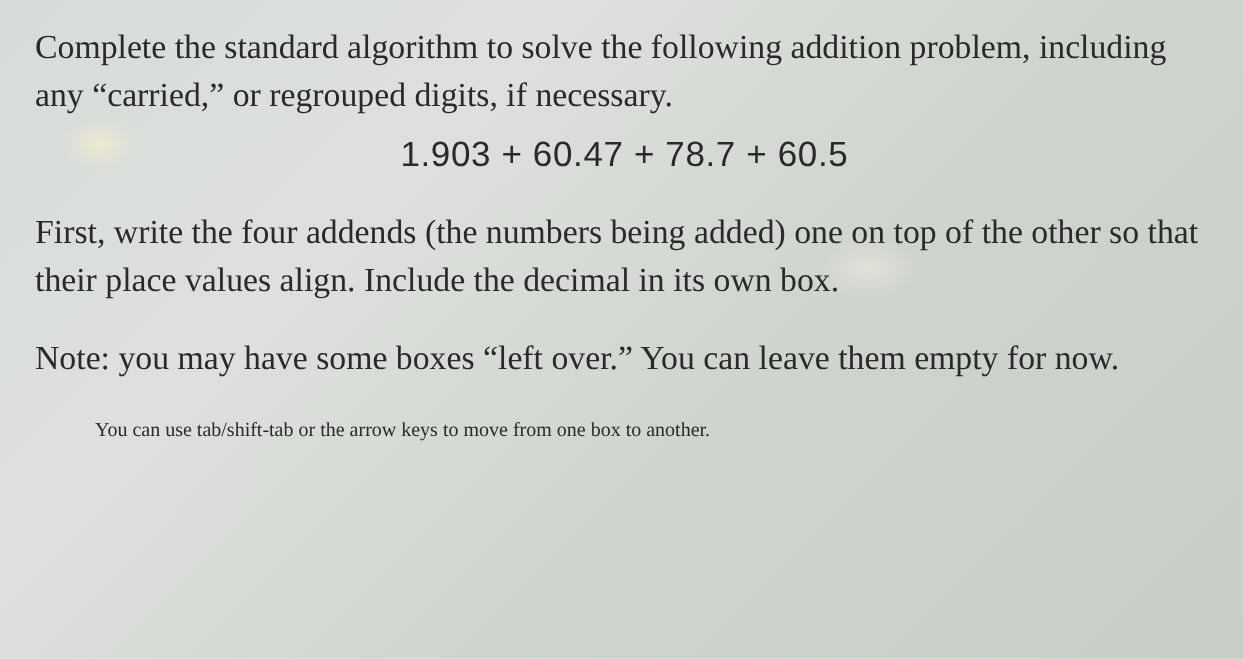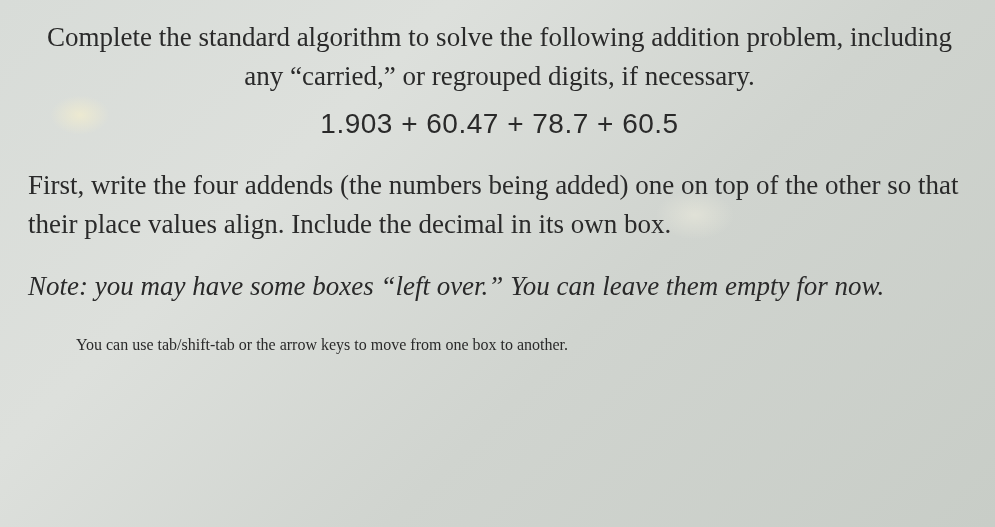--- a/index.html
+++ b/index.html
@@ -34,37 +34,36 @@
       top: 190px;
       width: 80px;
       height: 50px;
       background: radial-gradient(ellipse, rgba(255,250,230,0.35) 0%, rgba(255,250,230,0) 70%);
       pointer-events: none;
     }
     .para {
       font-size: 27px;
       line-height: 1.45;
       margin-bottom: 12px;
-      text-align: center;
+      text-align: left;
     }
     .equation {
       font-size: 28px;
       text-align: center;
       margin: 10px 0 26px 0;
       font-family: Liberation Sans, sans-serif;
       letter-spacing: 0.5px;
     }
     .para2 {
       font-size: 27px;
       line-height: 1.45;
       margin-bottom: 22px;
     }
     .note {
       font-size: 27px;
-      font-style: italic;
       line-height: 1.45;
       margin-bottom: 28px;
     }
     .hint {
       font-size: 16px;
       line-height: 1.4;
       padding-left: 48px;
     }
   </style>
 </head>

